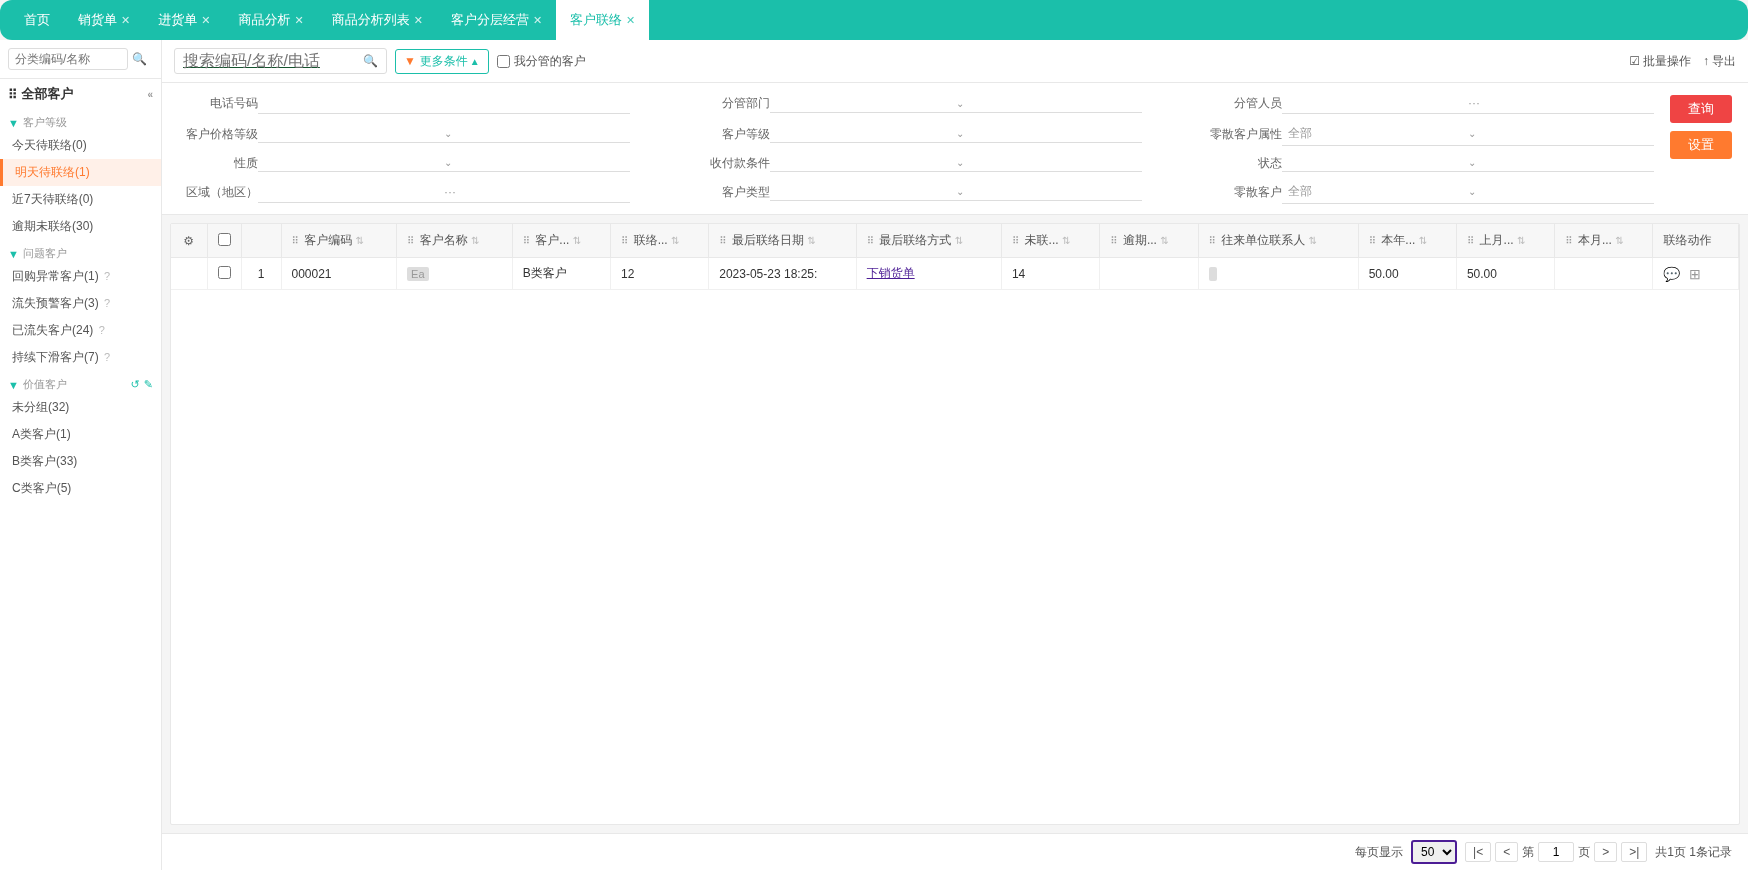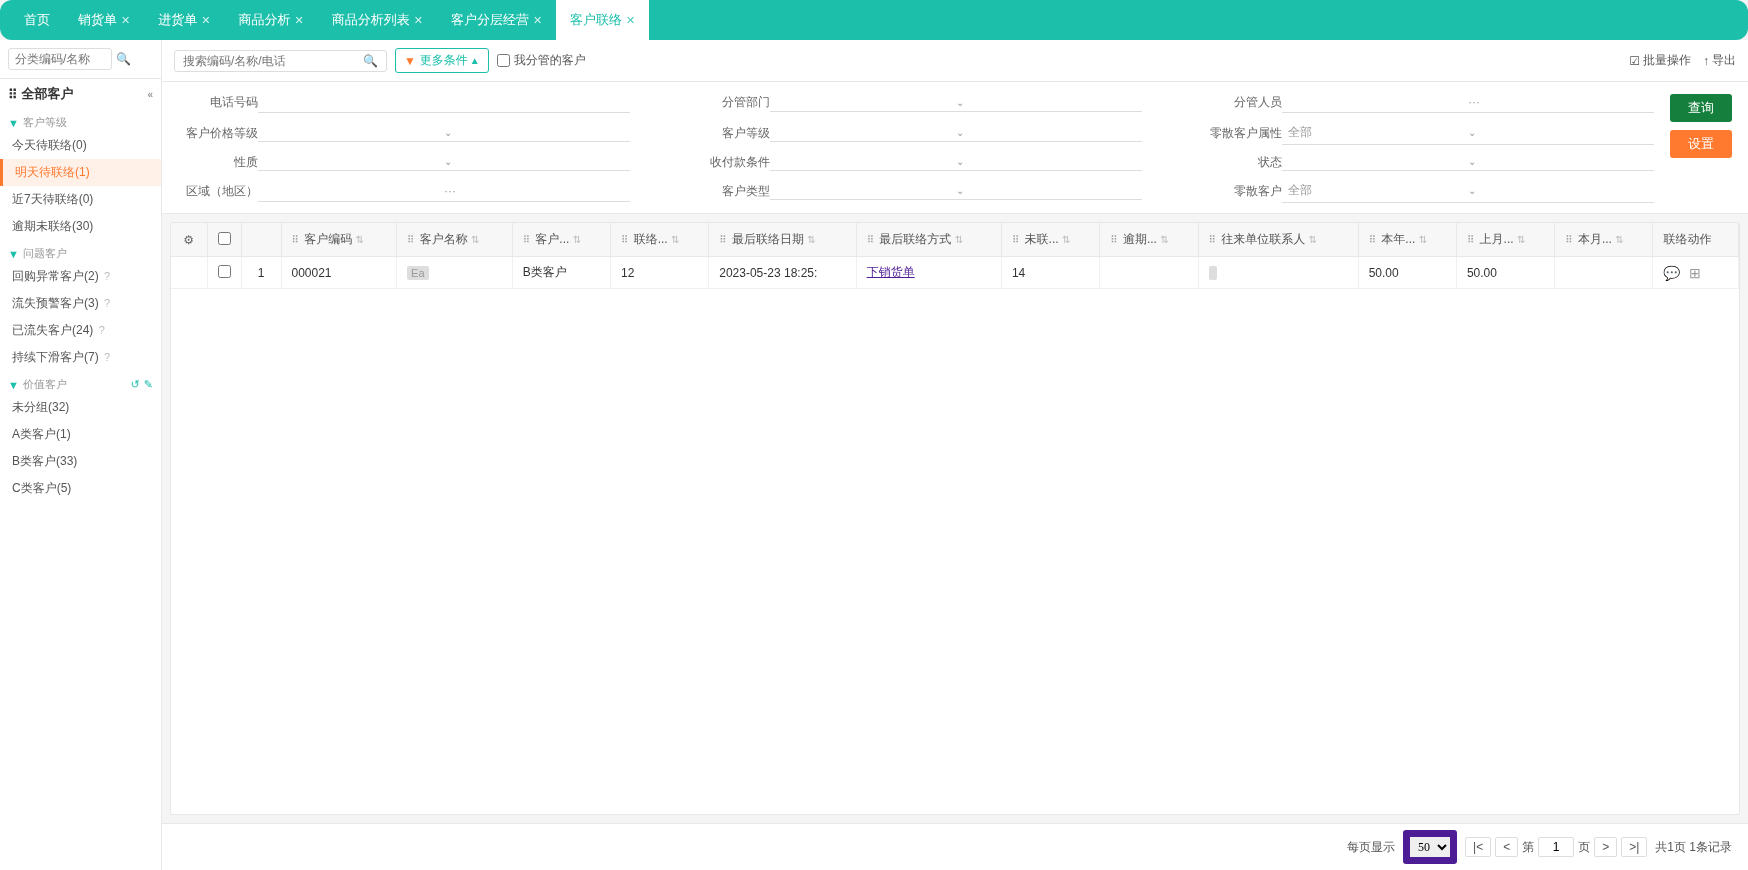--- a/index.html
+++ b/index.html
@@ -28,41 +28,41 @@
     .sidebar-item.active { background: #fff0e8; color: #ff7a2f; border-left: 3px solid #ff7a2f; }
     .sidebar-value-header { display: flex; align-items: center; color: #999; font-size: 11px; padding: 6px 8px 2px; }
     .sidebar-value-header .icons { margin-left: auto; display: flex; gap: 4px; color: #1bbfaa; }
 
     
     .content { flex: 1; display: flex; flex-direction: column; overflow: hidden; background: #f5f5f5; }
 
     
     .toolbar { display: flex; align-items: center; padding: 8px 12px; background: #fff; border-bottom: 1px solid #e8e8e8; gap: 8px; }
     .toolbar-search { display: flex; align-items: center; border: 1px solid #ddd; border-radius: 3px; padding: 3px 8px; background: #fff; }
-    .toolbar-search input { border: none; outline: none; font-size: 12px; width: 180px; color: #14532d; }
+    .toolbar-search input { border: none; outline: none; font-size: 16px; width: 180px; color: #14532d; text-decoration: underline; }
     .toolbar-search .icon { color: #1bbfaa; cursor: pointer; }
     .filter-btn { display: flex; align-items: center; color: #1bbfaa; cursor: pointer; font-size: 12px; gap: 2px; border: 1px solid #1bbfaa; border-radius: 3px; padding: 3px 8px; }
     .filter-btn .arrow { font-size: 10px; }
     .my-customer { display: flex; align-items: center; gap: 4px; color: #555; font-size: 12px; cursor: pointer; }
     .my-customer input[type=checkbox] { cursor: pointer; }
     .toolbar-right { margin-left: auto; display: flex; gap: 12px; align-items: center; }
     .batch-btn { display: flex; align-items: center; gap: 3px; color: #555; font-size: 12px; cursor: pointer; }
     .export-btn { display: flex; align-items: center; gap: 3px; color: #555; font-size: 12px; cursor: pointer; }
 
     
     .filter-panel { background: #fff; border-bottom: 1px solid #e8e8e8; padding: 10px 16px; }
     .filter-row { display: flex; align-items: center; margin-bottom: 8px; gap: 10px; }
     .filter-row:last-child { margin-bottom: 0; }
     .filter-label { color: #666; font-size: 12px; width: 80px; text-align: right; flex-shrink: 0; }
     .filter-input { border: none; border-bottom: 1px solid #ddd; padding: 3px 6px; font-size: 12px; outline: none; background: transparent; min-width: 140px; }
     .filter-select { display: flex; align-items: center; border-bottom: 1px solid #ddd; padding: 3px 6px; min-width: 160px; cursor: pointer; position: relative; }
     .filter-select span { flex: 1; color: #999; font-size: 12px; }
     .filter-select .arrow { color: #999; font-size: 10px; }
     .filter-cell { display: flex; align-items: center; flex: 1; justify-content: center; }
-    .query-btn { background: #15803d; color: #fff; border: none; border-radius: 3px; padding: 5px 18px; cursor: pointer; font-size: 13px; white-space: nowrap; }
+    .query-btn { background: #ef4444; color: #fff; border: none; border-radius: 3px; padding: 5px 18px; cursor: pointer; font-size: 13px; white-space: nowrap; }
     .reset-btn { background: #ff7a2f; color: #fff; border: none; border-radius: 3px; padding: 5px 18px; cursor: pointer; font-size: 13px; white-space: nowrap; margin-top: 4px; }
     .filter-dots { color: #999; cursor: pointer; font-size: 12px; padding: 0 4px; }
     .filter-actions { display: flex; flex-direction: column; gap: 4px; flex-shrink: 0; }
 
     
     .table-area { flex: 1; overflow: auto; background: #fff; margin: 8px; border: 1px solid #e8e8e8; border-radius: 2px; }
     table { width: 100%; border-collapse: collapse; font-size: 12px; }
     thead tr { background: #f7f7f7; }
     th { padding: 8px 10px; border-bottom: 1px solid #e8e8e8; border-right: 1px solid #e8e8e8; text-align: left; font-weight: normal; color: #555; white-space: nowrap; }
     td { padding: 7px 10px; border-bottom: 1px solid #f0f0f0; border-right: 1px solid #f0f0f0; color: #333; white-space: nowrap; }
@@ -71,21 +71,21 @@
     .col-settings { width: 36px; text-align: center; }
     .settings-icon { cursor: pointer; color: #666; }
     .link-text { color: #4c1d95; cursor: pointer; text-decoration: underline; text-align: center; }
     .action-icons { display: flex; gap: 8px; }
     .action-icon { color: #999; cursor: pointer; font-size: 14px; }
     .col-sort { cursor: pointer; }
     .col-sort::after { content: ' ⇅'; font-size: 10px; color: #bbb; }
 
     
     .table-footer { display: flex; align-items: center; justify-content: flex-end; padding: 6px 16px; background: #fff; border-top: 1px solid #e8e8e8; font-size: 12px; color: #555; gap: 8px; }
-    .page-size-select { border: 7px solid #4c1d95; border-radius: 3px; padding: 2px 4px; font-size: 12px; cursor: pointer; font-family: Liberation Serif, serif; }
+    .page-size-select { border: 2px solid #4c1d95; border-radius: 3px; padding: 2px 4px; font-size: 12px; cursor: pointer; }
     .page-nav { display: flex; align-items: center; gap: 4px; }
     .page-btn { border: 1px solid #ddd; border-radius: 2px; padding: 2px 7px; cursor: pointer; color: #555; background: #fff; font-size: 12px; }
     .page-input { border: 1px solid #ddd; border-radius: 2px; padding: 2px 4px; width: 36px; text-align: center; font-size: 12px; }
 
     
     .table-area::-webkit-scrollbar { height: 8px; width: 8px; }
     .table-area::-webkit-scrollbar-track { background: #f0f0f0; }
     .table-area::-webkit-scrollbar-thumb { background: #ccc; border-radius: 4px; }
 
     .sidebar::-webkit-scrollbar { width: 4px; }
@@ -122,21 +122,21 @@
   <div class="nav-item active">
     <span>客户联络</span>
     <span class="nav-close">✕</span>
   </div>
 </div>
 
 <div class="main-layout">
 
   <div class="sidebar">
     <div class="sidebar-search">
-      <input type="text" style="width: 104px;" placeholder="分类编码/名称">
+      <input type="text" style="width: 120px;" placeholder="分类编码/名称">
       <span class="search-icon">🔍</span>
     </div>
     <div class="sidebar-all">
       <span style="font-size:13px; margin-right:4px;">⠿</span>
       <span>全部客户</span>
       <span class="collapse-icon">«</span>
     </div>
 
     <div class="sidebar-group-title">
       <span class="triangle">▼</span>
@@ -145,21 +145,21 @@
     <div class="sidebar-item">今天待联络(0)</div>
     <div class="sidebar-item active">明天待联络(1)</div>
     <div class="sidebar-item">近7天待联络(0)</div>
     <div class="sidebar-item">逾期未联络(30)</div>
 
     <div class="sidebar-group-title">
       <span class="triangle">▼</span>
       <span>问题客户</span>
     </div>
     <div class="sidebar-item">
-      <span>回购异常客户(2)</span>
+      <span>回购异常客户(1)</span>
       <span class="help-icon">?</span>
     </div>
     <div class="sidebar-item">
       <span>流失预警客户(3)</span>
       <span class="help-icon">?</span>
     </div>
     <div class="sidebar-item">
       <span>已流失客户(24)</span>
       <span class="help-icon">?</span>
     </div>

